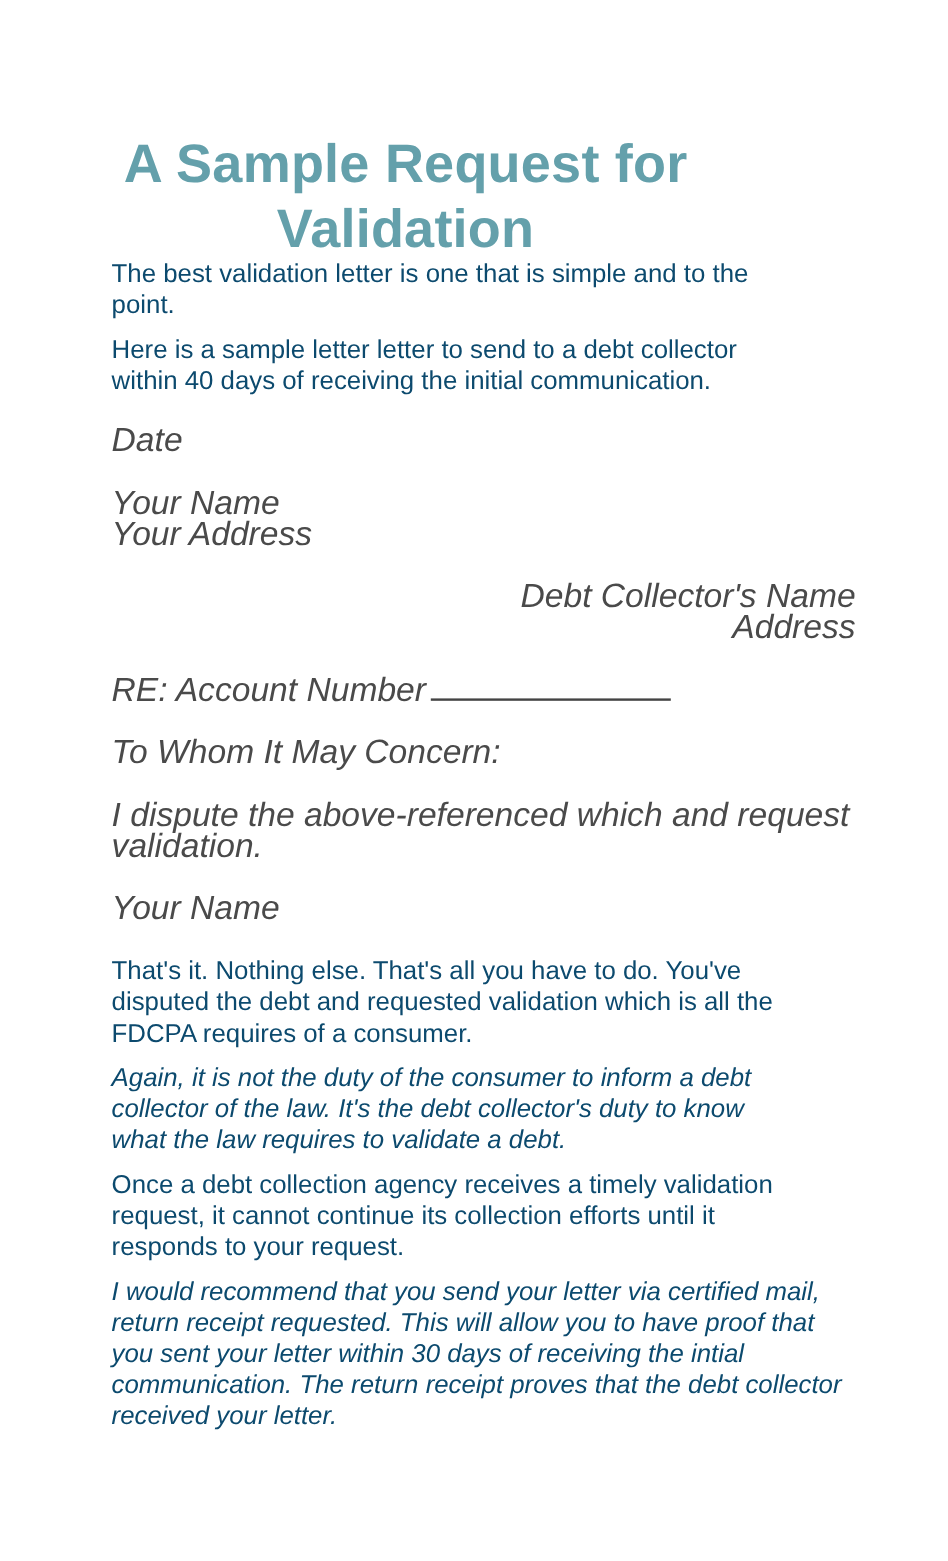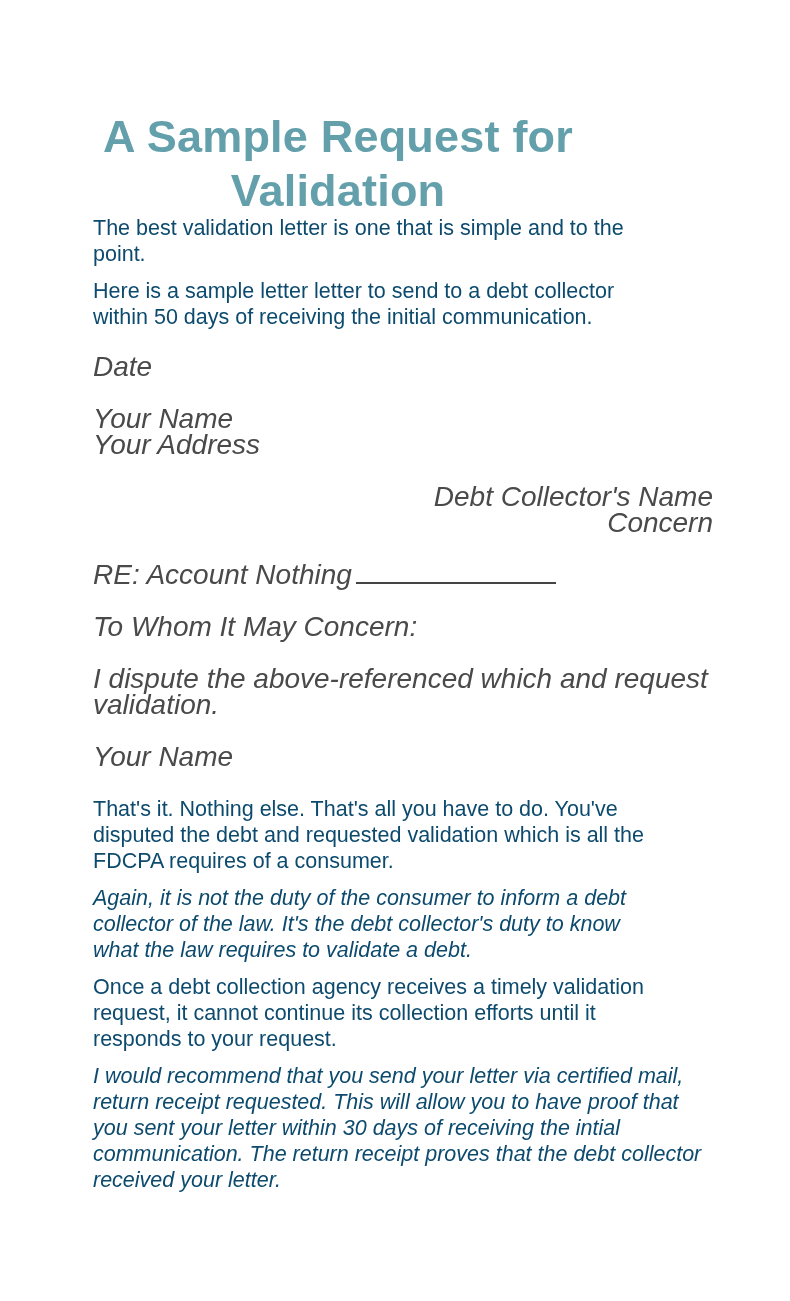--- a/index.html
+++ b/index.html
@@ -72,37 +72,37 @@
 <div class="page">
 
   <h1 class="title">
     <span class="line">A Sample Request for</span>
     <span class="line">Validation</span>
   </h1>
 
   <div class="content">
 
     <p class="para" style="width:570px;">The best validation letter is one that is simple and to the point.</p>
-    <p class="para" style="margin-top:11px; width:570px;">Here is a sample letter letter to send to a debt collector within 50 days of receiving the initial communication.</p>
+    <p class="para" style="margin-top:11px; width:570px;">Here is a sample letter letter to send to a debt collector within 40 days of receiving the initial communication.</p>
 
     <div style="margin-top:24px;">
       <p class="letter">Date</p>
 
       <div style="margin-top:26px;">
         <p class="letter">Your Name</p>
         <p class="letter">Your Address</p>
       </div>
 
       <div style="margin-top:26px;text-align:right;">
         <p class="letter">Debt Collector's Name</p>
-        <p class="letter">Concern</p>
+        <p class="letter">Address</p>
       </div>
 
       <p class="letter" style="margin-top:26px;">
-        <span>RE: Account Nothing</span><span class="blank-line"></span>
+        <span>RE: Account Number</span><span class="blank-line"></span>
       </p>
 
       <p class="letter" style="margin-top:26px;">To Whom It May Concern:</p>
 
       <p class="letter" style="margin-top:26px;">I dispute the above-referenced which and request validation.</p>
 
       <p class="letter" style="margin-top:26px;">Your Name</p>
     </div>
 
     <p class="para" style="margin-top:26px; width:585px;">That's it. Nothing else. That's all you have to do. You've disputed the debt and requested validation which is all the FDCPA requires of a consumer.</p>

